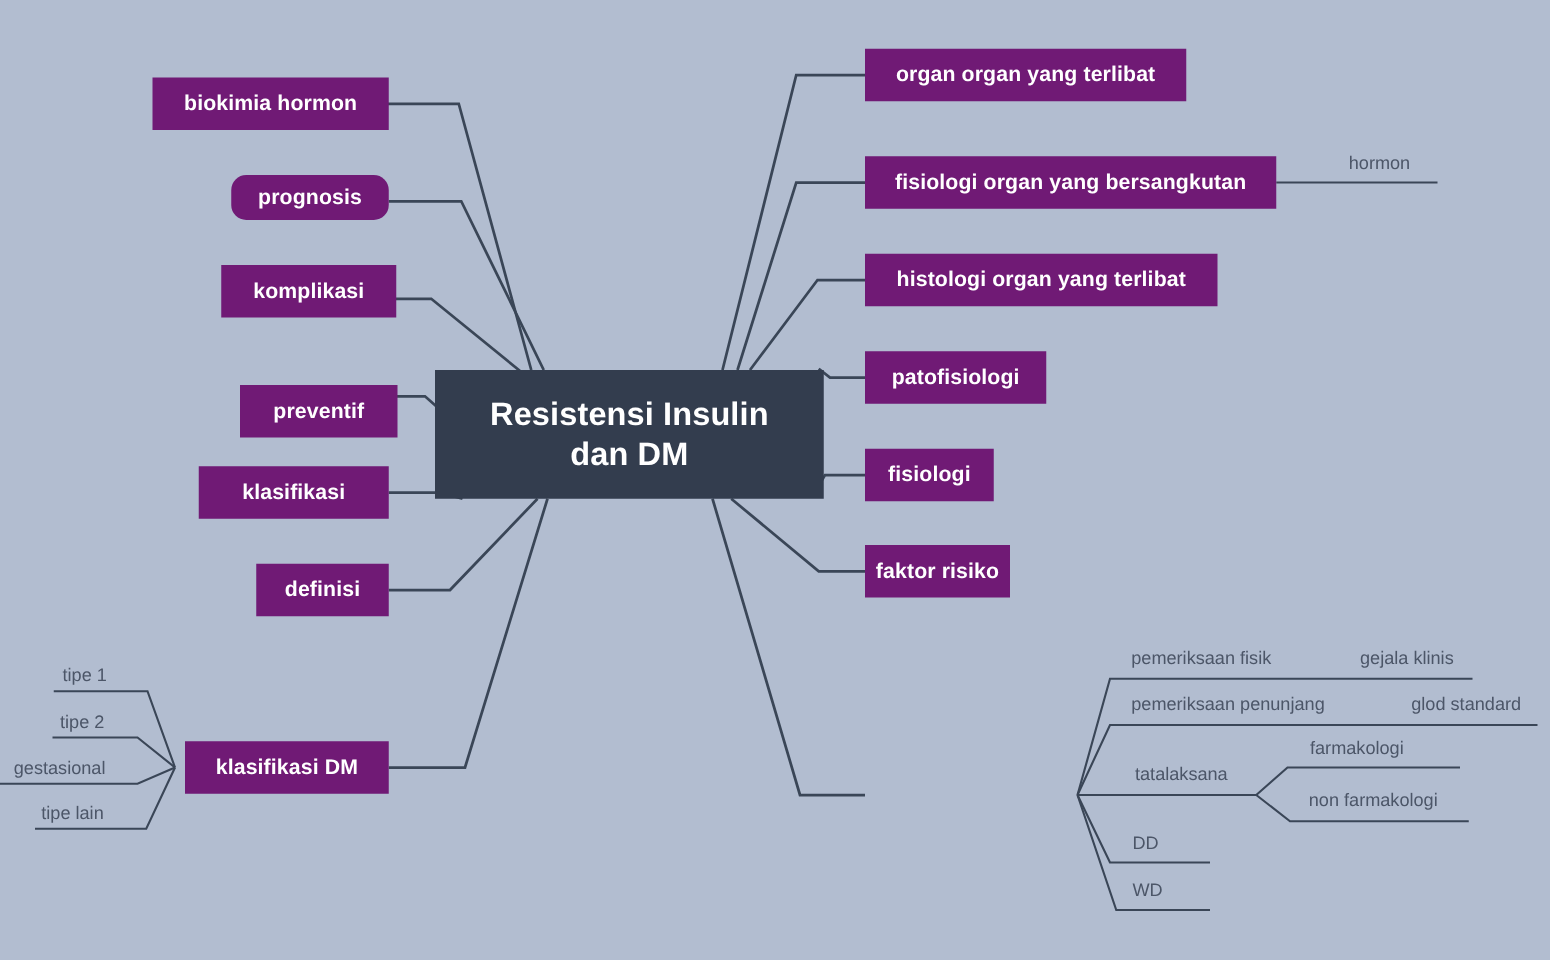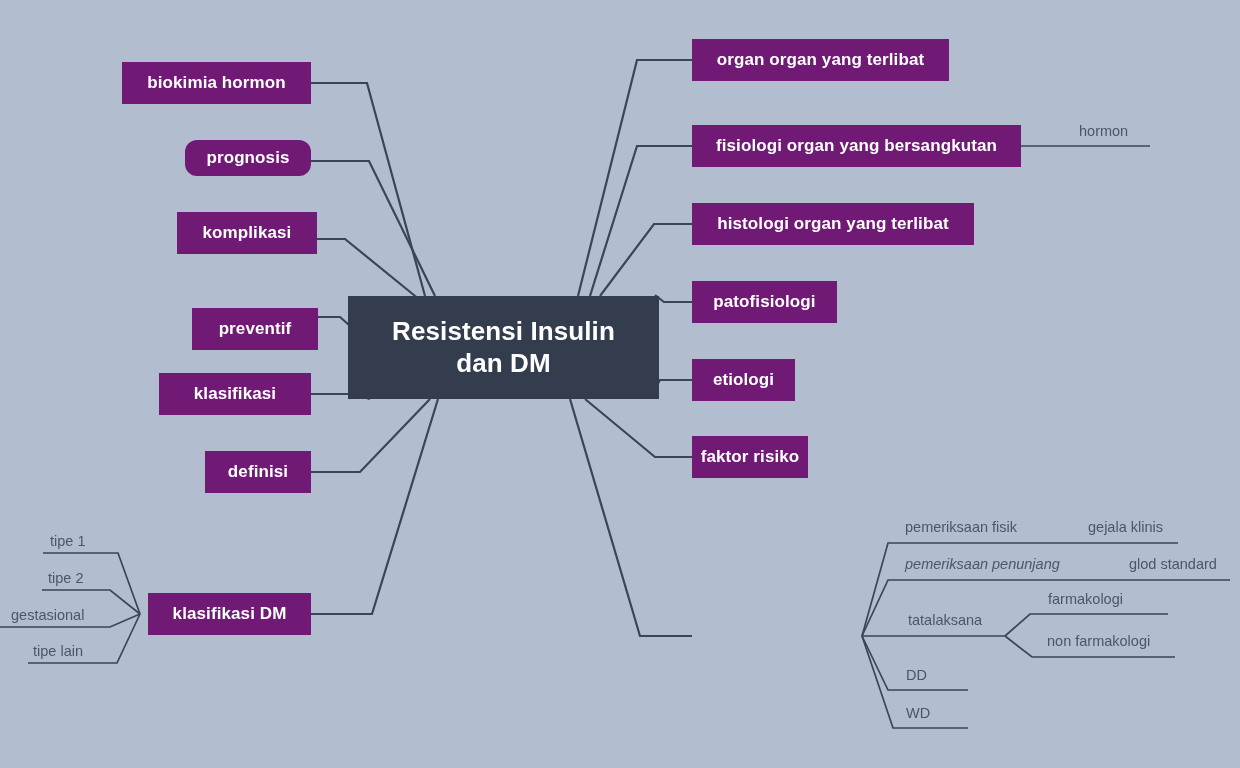--- a/index.html
+++ b/index.html
@@ -145,21 +145,21 @@
 
   <div class="node branch" style="left:692px; top:203px; width:282px; height:42px;">
     <span>histologi organ yang terlibat</span>
   </div>
 
   <div class="node branch" style="left:692px; top:281px; width:145px; height:42px;">
     <span>patofisiologi</span>
   </div>
 
   <div class="node branch" style="left:692px; top:359px; width:103px; height:42px;">
-    <span>etiologi</span>
+    <span>fisiologi</span>
   </div>
 
   <div class="node branch" style="left:692px; top:436px; width:116px; height:42px;">
     <span>faktor risiko</span>
   </div>
 
 
   <div class="leaf-label" style="left:1079px; top:123px;">
     <span>hormon</span>
   </div>
@@ -177,21 +177,21 @@
   </div>
 
   <div class="leaf-label" style="left:33px; top:643px;">
     <span>tipe lain</span>
   </div>
 
   <div class="leaf-label" style="left:905px; top:519px;">
     <span>pemeriksaan fisik</span>
   </div>
 
-  <div class="leaf-label" style="left:905px; top:556px;font-style:italic;">
+  <div class="leaf-label" style="left:905px; top:556px;">
     <span>pemeriksaan penunjang</span>
   </div>
 
   <div class="leaf-label" style="left:908px; top:612px;">
     <span>tatalaksana</span>
   </div>
 
   <div class="leaf-label" style="left:906px; top:667px;">
     <span>DD</span>
   </div>

